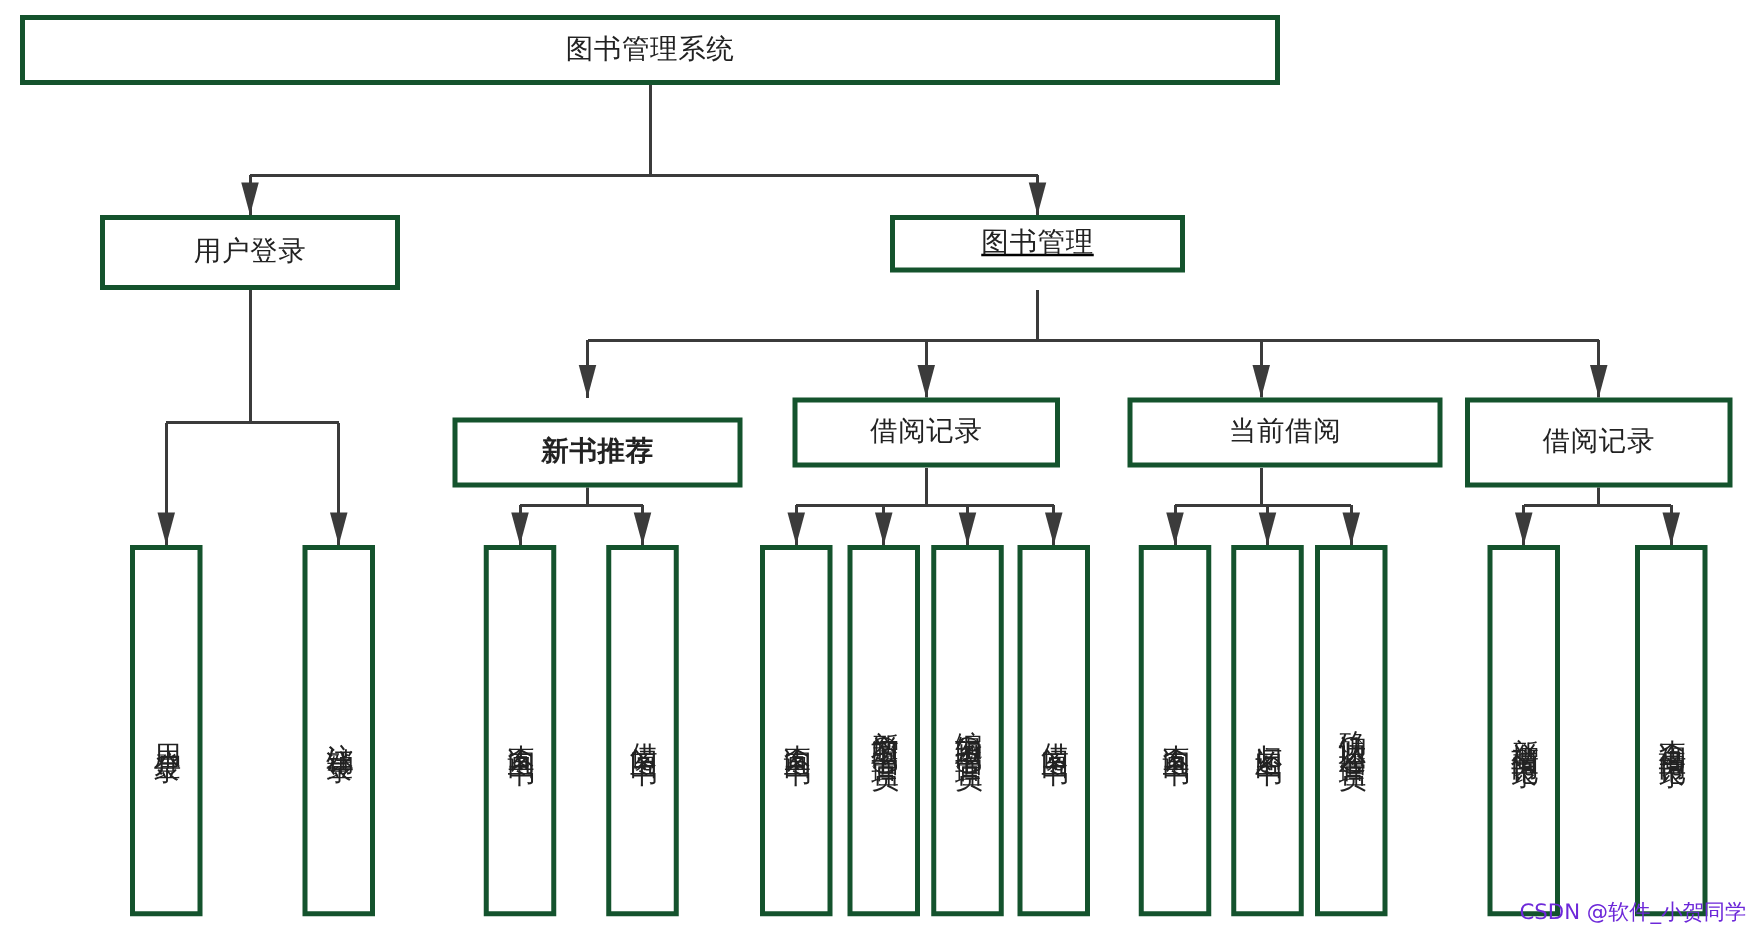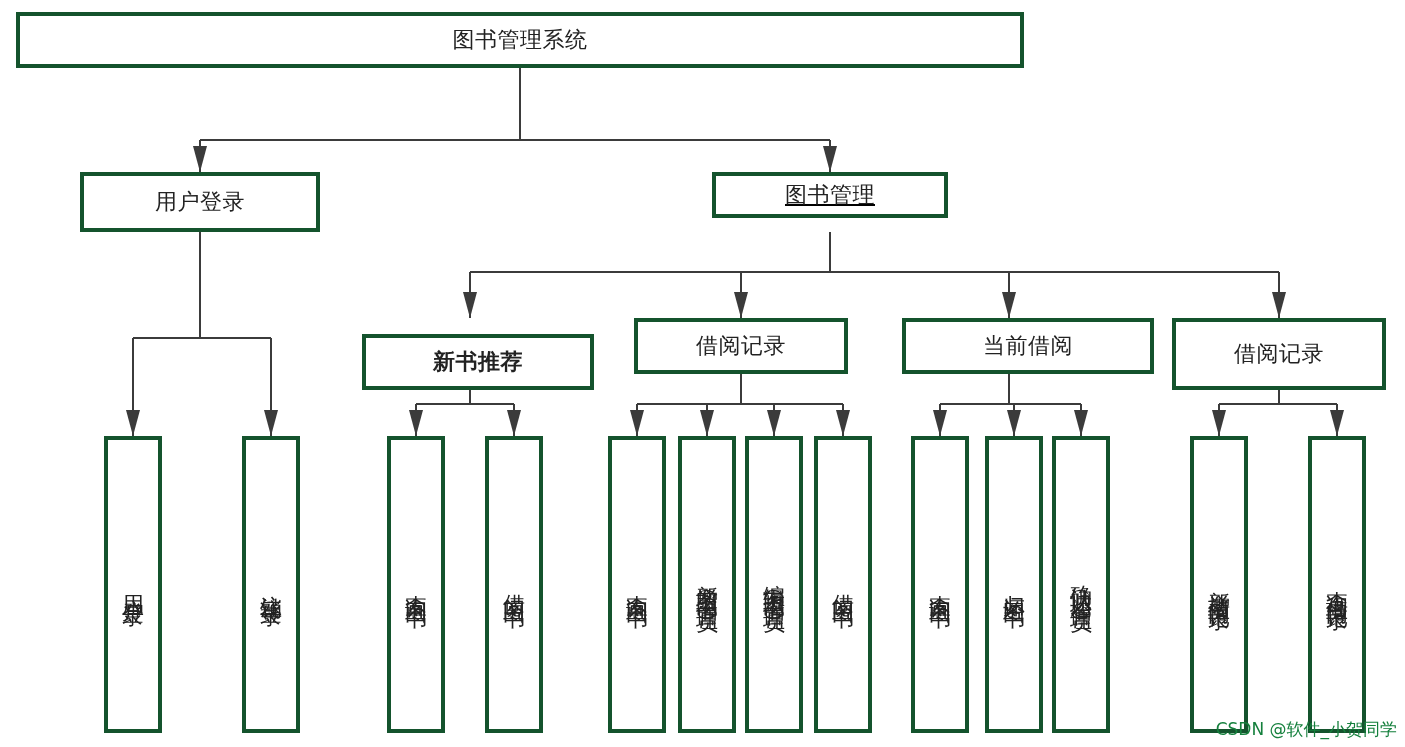--- a/index.html
+++ b/index.html
@@ -52,21 +52,21 @@
     white-space: nowrap;
     font-size: 22px;
     letter-spacing: 4px;
     line-height: 1;
   }
   .watermark {
     position: absolute;
     right: 8px;
     bottom: 6px;
     font-size: 17px;
-    color: #15803d;
+    color: #6d28d9;
     z-index: 5;
     white-space: nowrap;
     font-family: "DejaVu Sans", "Liberation Sans", sans-serif;
   }
 </style>
 </head>
 <body>
 
 <div id="canvas">
 

